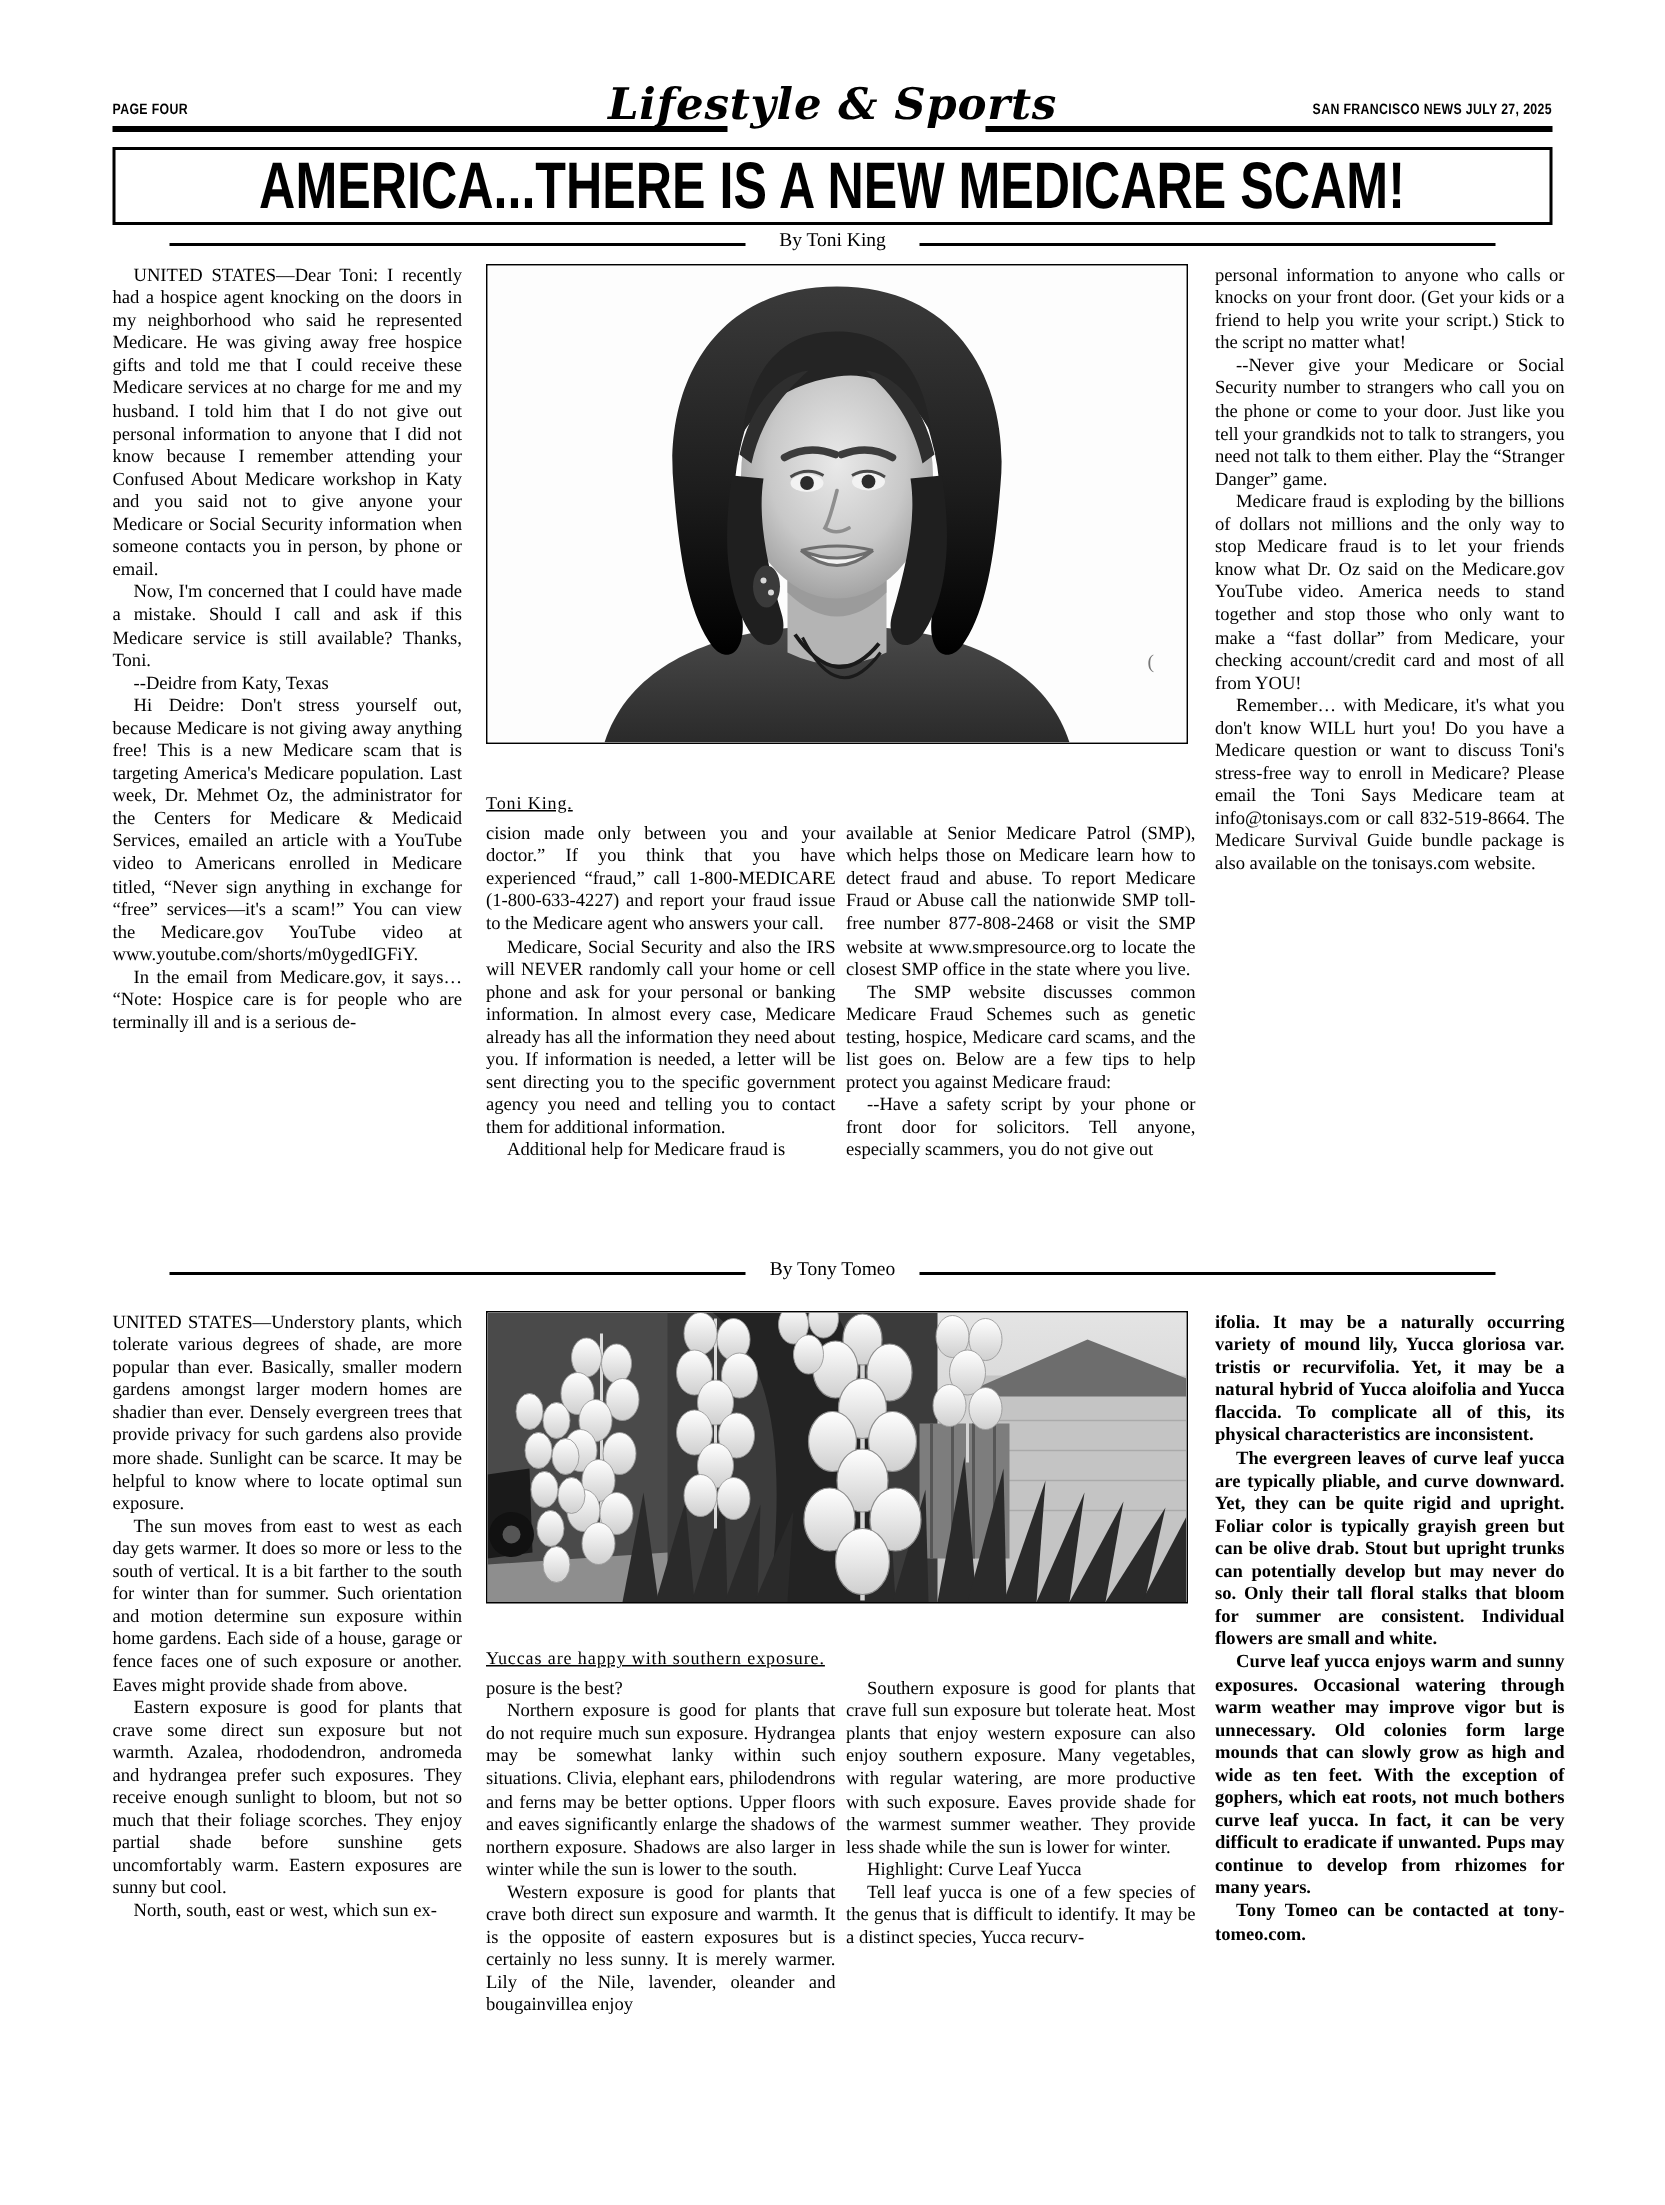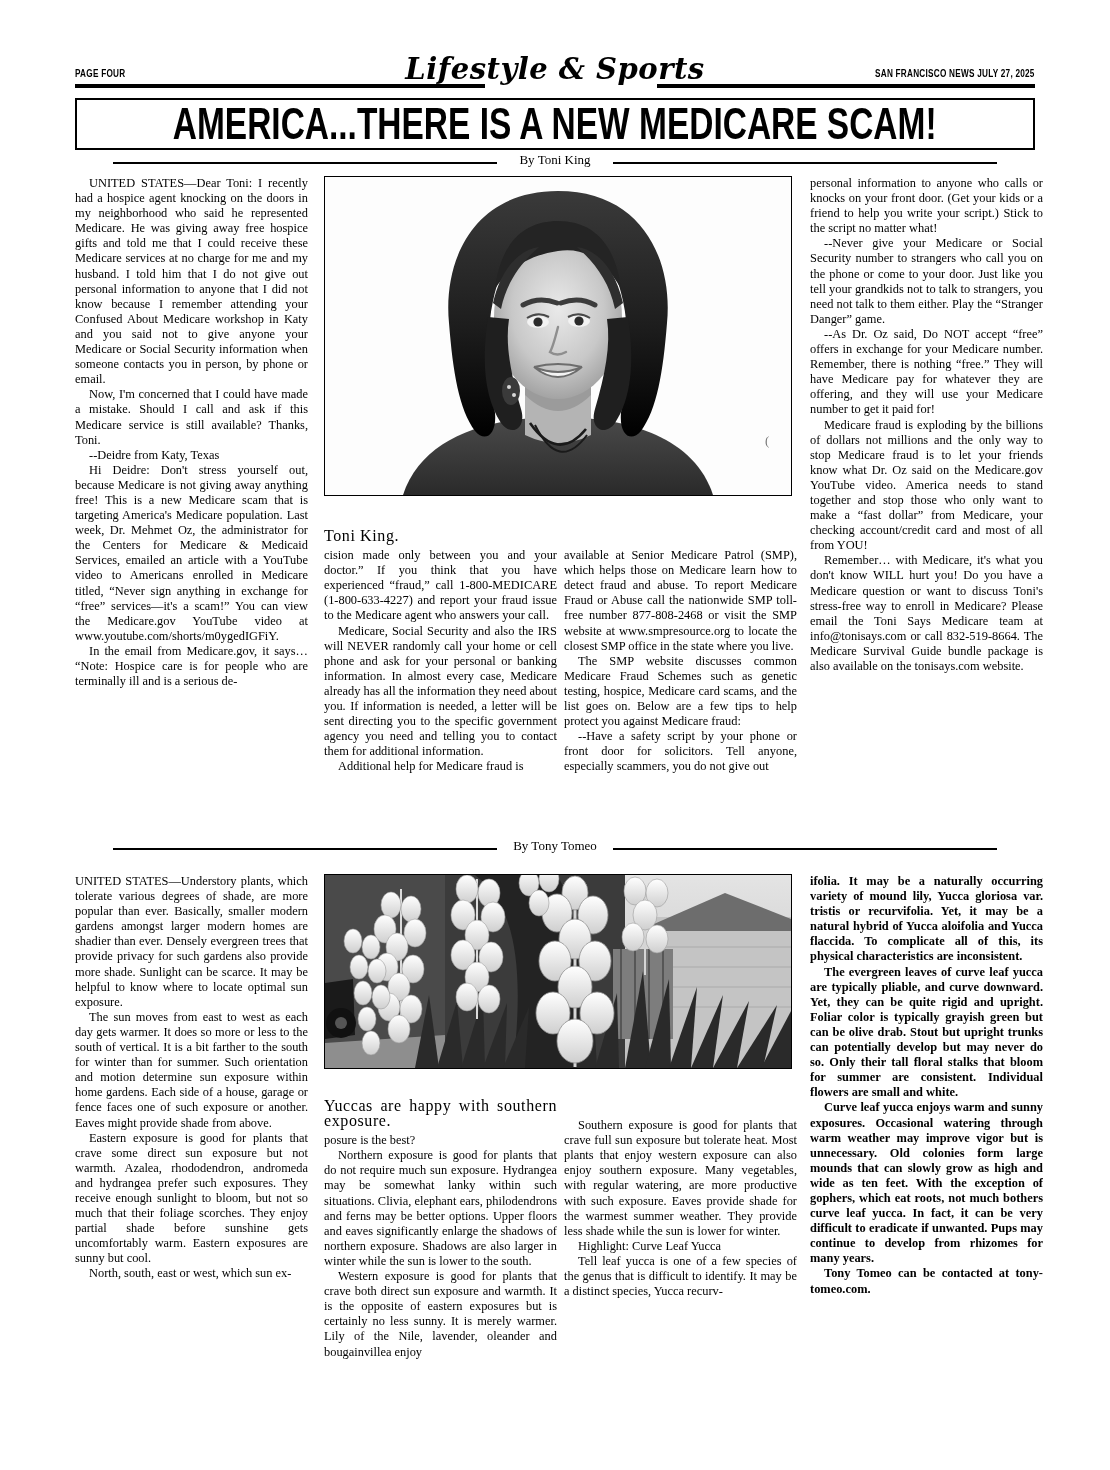--- a/index.html
+++ b/index.html
@@ -146,24 +146,25 @@
   .c4 { left: 735px; }
 
   .photo {
     border: 1px solid #000;
     background: #fff;
     position: relative;
     overflow: hidden;
   }
   .caption {
     font-family: "Liberation Serif", serif;
-    font-size: 16px;
+    font-size: 12px;
     letter-spacing: 0.6px;
     margin-top: 4px;
     margin-bottom: 5px;
+    text-decoration: underline;
   }
 
   
   .a1 { height: 660px; }
   .a1 .c1 { top: 0; }
   .a1 .c4 { top: 0; }
   .photo-toni {
     position: absolute;
     left: 249px;
     top: 0;
@@ -298,21 +299,20 @@
     <div class="col c3">
       <div class="caption" style="visibility:hidden">.</div>
       <p class="noindent">available at Senior Medicare Patrol (SMP), which helps those on Medicare learn how to detect fraud and abuse.  To report Medicare Fraud or Abuse call the nationwide SMP toll-free number 877-808-2468 or visit the SMP website at www.smpresource.org to locate the closest SMP office in the state where you live.</p>
       <p>The SMP website discusses common Medicare Fraud Schemes such as genetic testing, hospice, Medicare card scams, and the list goes on. Below are a few tips to help protect you against Medicare fraud:</p>
       <p>--Have a safety script by your phone or front door for solicitors. Tell anyone, especially scammers, you do not give out</p>
     </div>
 
     <div class="col c4">
       <p class="noindent">personal information to anyone who calls or knocks on your front door. (Get your kids or a friend to help you write your script.) Stick to the script no matter what!</p>
       <p>--Never give your Medicare or Social Security number to strangers who call you on the phone or come to your door. Just like you tell your grandkids not to talk to strangers, you need not talk to them either. Play the “Stranger Danger” game.</p>
-      <p>--As Dr. Oz said, Do NOT accept “free” offers in exchange for your Medicare number. Remember, there is nothing “free.”  They will have Medicare pay for whatever they are offering, and they will use your Medicare number to get it paid for!</p>
       <p>Medicare fraud is exploding by the billions of dollars not millions and the only way to stop Medicare fraud is to let your friends know what Dr. Oz said on the Medicare.gov YouTube video. America needs to stand together and stop those who only want to make a “fast dollar” from Medicare, your checking account/credit card and most of all from YOU!</p>
       <p>Remember… with Medicare, it's what you don't know WILL hurt you! Do you have a Medicare question or want to discuss Toni's stress-free way to enroll in Medicare? Please email the Toni Says Medicare team at info@tonisays.com or call 832-519-8664. The Medicare Survival Guide bundle package is also available on the tonisays.com website.</p>
     </div>
 
   </div>
 
   <div class="byline-row">
     <span class="byline">By Tony Tomeo</span>
   </div>
 

